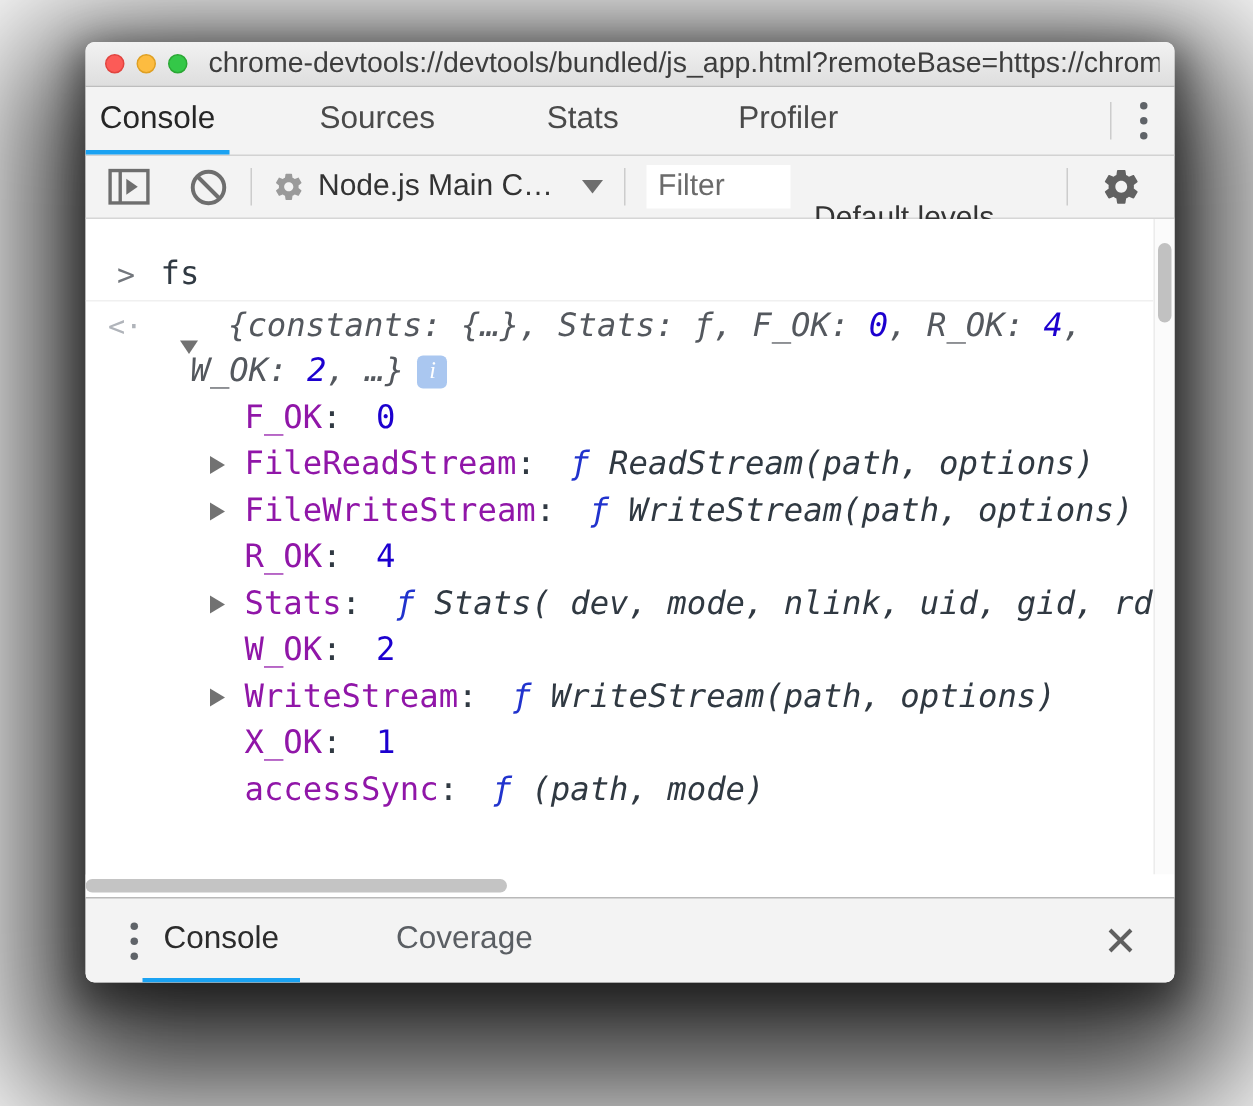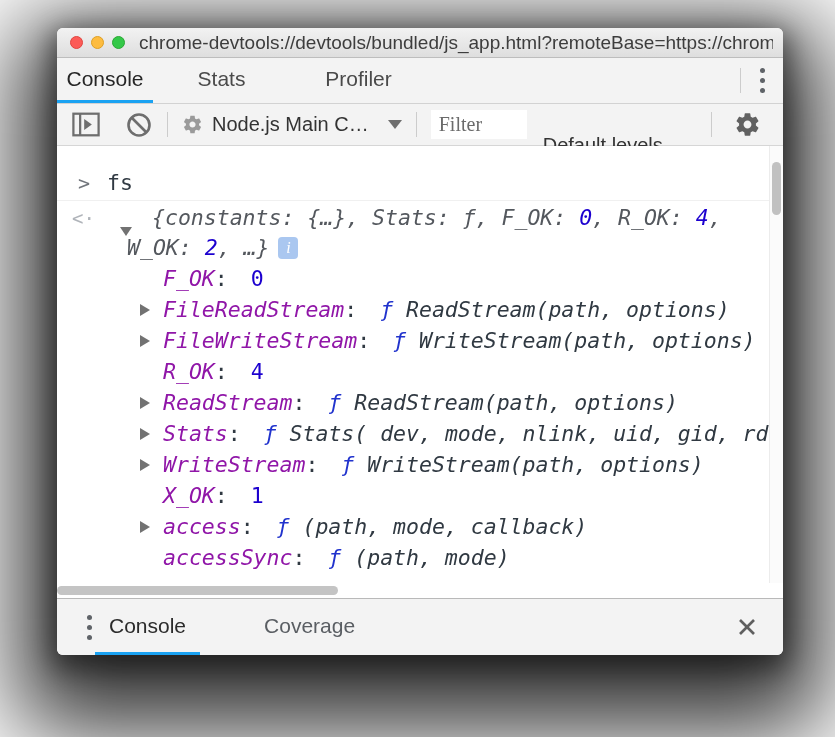--- a/index.html
+++ b/index.html
@@ -52,21 +52,21 @@
     display:flex; align-items:center; padding:0 14px;
   }
   .toolbar .vdiv { align-self:stretch; margin:8px 14px; }
   .tbtn { display:flex; align-items:center; justify-content:center; }
   .context-select { display:flex; align-items:center; gap:9px; }
   .context-label { font-size:20px; color:#333; }
   .caret-down { width:0; height:0; border-left:7px solid transparent;
                 border-right:7px solid transparent; border-top:9px solid #6e6e6e; margin-left:10px; }
   .filter-input {
     width:96px; height:29px; border:none; outline:none; background:#fff;
-    font-size:20px; color:#b91c1c; padding:0 8px; font-family:Liberation Serif, serif;
+    font-size:20px; color:#b91c1c; padding:0 8px; font-family:Liberation Sans, sans-serif;
   }
   .filter-input::placeholder { color:#6b6b6b; opacity:1; }
   .level-select { margin-left:16px; width:126px; font-size:20px; color:#333;
                   white-space:nowrap; overflow:hidden;margin-top:41px; }
 
   
   .console-area { position:relative; height:452px; background:#fff; }
   .console-content {
     height:437px; overflow:hidden; padding-top:20px;
     font-family:"DejaVu Sans Mono", monospace; font-size:21.5px; color:#303942;
@@ -86,21 +86,21 @@
               border-top:9px solid #727272; }
   .info-badge {
     display:inline-block; width:20px; height:22px; margin-left:9px; border-radius:4px;
     background:#aac7f0; color:#fff; font-family:"Liberation Serif",serif; font-style:italic;
     font-size:16px; line-height:22px; text-align:center; vertical-align:2px;
   }
   .prop-row { position:relative; padding-left:106px; line-height:31px; }
   .expander { position:absolute; left:83px; top:10px; width:0; height:0;
               border-left:10px solid #727272; border-top:6px solid transparent;
               border-bottom:6px solid transparent; }
-  .prop-name { color:var(--prop-purple,#9016a8);font-style:italic; }
+  .prop-name { color:var(--prop-purple,#9016a8); }
   .fn-symbol { color:var(--fn-blue,#2133cd); font-style:italic; margin-left:10px; }
   .prop-signature { color:#303942; font-style:italic; }
   .prop-value { color:var(--num-blue,#1c00cf); margin-left:10px; }
 
   .vscroll { position:absolute; top:0; right:0; width:14px; height:437px;
              background:#fbfbfb; border-left:1px solid #ececec; }
   .vthumb { position:absolute; left:2px; top:16px; width:9px; height:53px;
             border-radius:5px; background:#c1c1c1; }
   .hscroll { position:absolute; left:0; bottom:0; width:100%; height:15px; background:#fff; }
   .hthumb { position:absolute; left:0; top:3px; width:281px; height:9px;
@@ -127,20 +127,21 @@
     <div class="lights">
       <span class="light red"></span>
       <span class="light yellow"></span>
       <span class="light green"></span>
     </div>
     <div class="win-title">chrome-devtools://devtools/bundled/js_app.html?remoteBase=https://chrome-devtools-frontend.appspot.c…</div>
   </div>
 
   <div class="tabbar">
     <div class="tab first active">Console</div>
+    <div class="tab w m">Sources</div>
     <div class="tab w">Stats</div>
     <div class="tab w">Profiler</div>
     <div class="vdiv push"></div>
     <div class="kebab">
         <i></i>
         <i></i>
         <i></i>
       </div>
   </div>
 
@@ -217,52 +218,45 @@
   </div>
             <div class="prop-row">
     
     <span class="prop-name">R_OK</span><span>:</span>
     
     
     <span class="prop-value">4</span>
   </div>
             <div class="prop-row">
     <span class="expander"></span>
-    <span class="prop-name">ReadStream</span><span>:</span>
-    <span class="fn-symbol">ƒ</span>
-    <span class="prop-signature">ReadStream(path, options)</span>
-    
-  </div>
-            <div class="prop-row">
-    <span class="expander"></span>
     <span class="prop-name">Stats</span><span>:</span>
     <span class="fn-symbol">ƒ</span>
     <span class="prop-signature">Stats( dev, mode, nlink, uid, gid, rdev, size, blksize, blocks, atim…)</span>
     
   </div>
             <div class="prop-row">
+    
+    <span class="prop-name">W_OK</span><span>:</span>
+    
+    
+    <span class="prop-value">2</span>
+  </div>
+            <div class="prop-row">
     <span class="expander"></span>
     <span class="prop-name">WriteStream</span><span>:</span>
     <span class="fn-symbol">ƒ</span>
     <span class="prop-signature">WriteStream(path, options)</span>
     
   </div>
             <div class="prop-row">
     
     <span class="prop-name">X_OK</span><span>:</span>
     
     
     <span class="prop-value">1</span>
-  </div>
-            <div class="prop-row">
-    <span class="expander"></span>
-    <span class="prop-name">access</span><span>:</span>
-    <span class="fn-symbol">ƒ</span>
-    <span class="prop-signature">(path, mode, callback)</span>
-    
   </div>
             <div class="prop-row">
     
     <span class="prop-name">accessSync</span><span>:</span>
     <span class="fn-symbol">ƒ</span>
     <span class="prop-signature">(path, mode)</span>
     
   </div>
           </div>
       </div>

